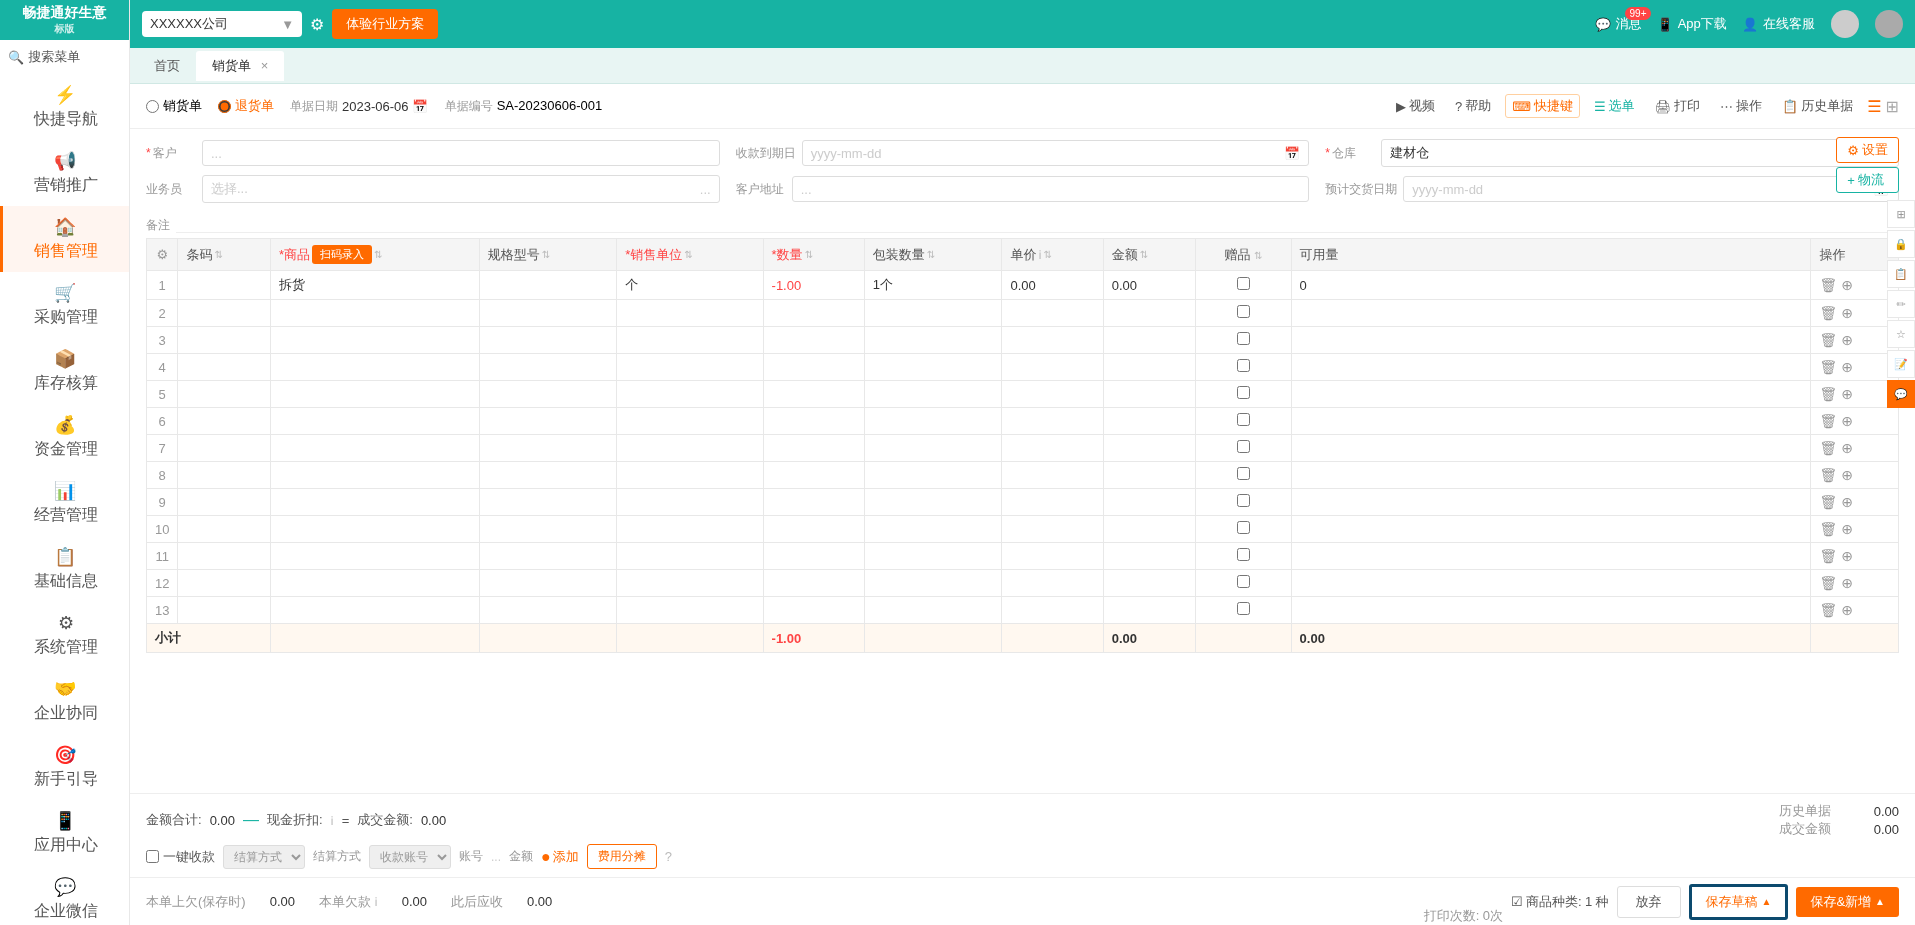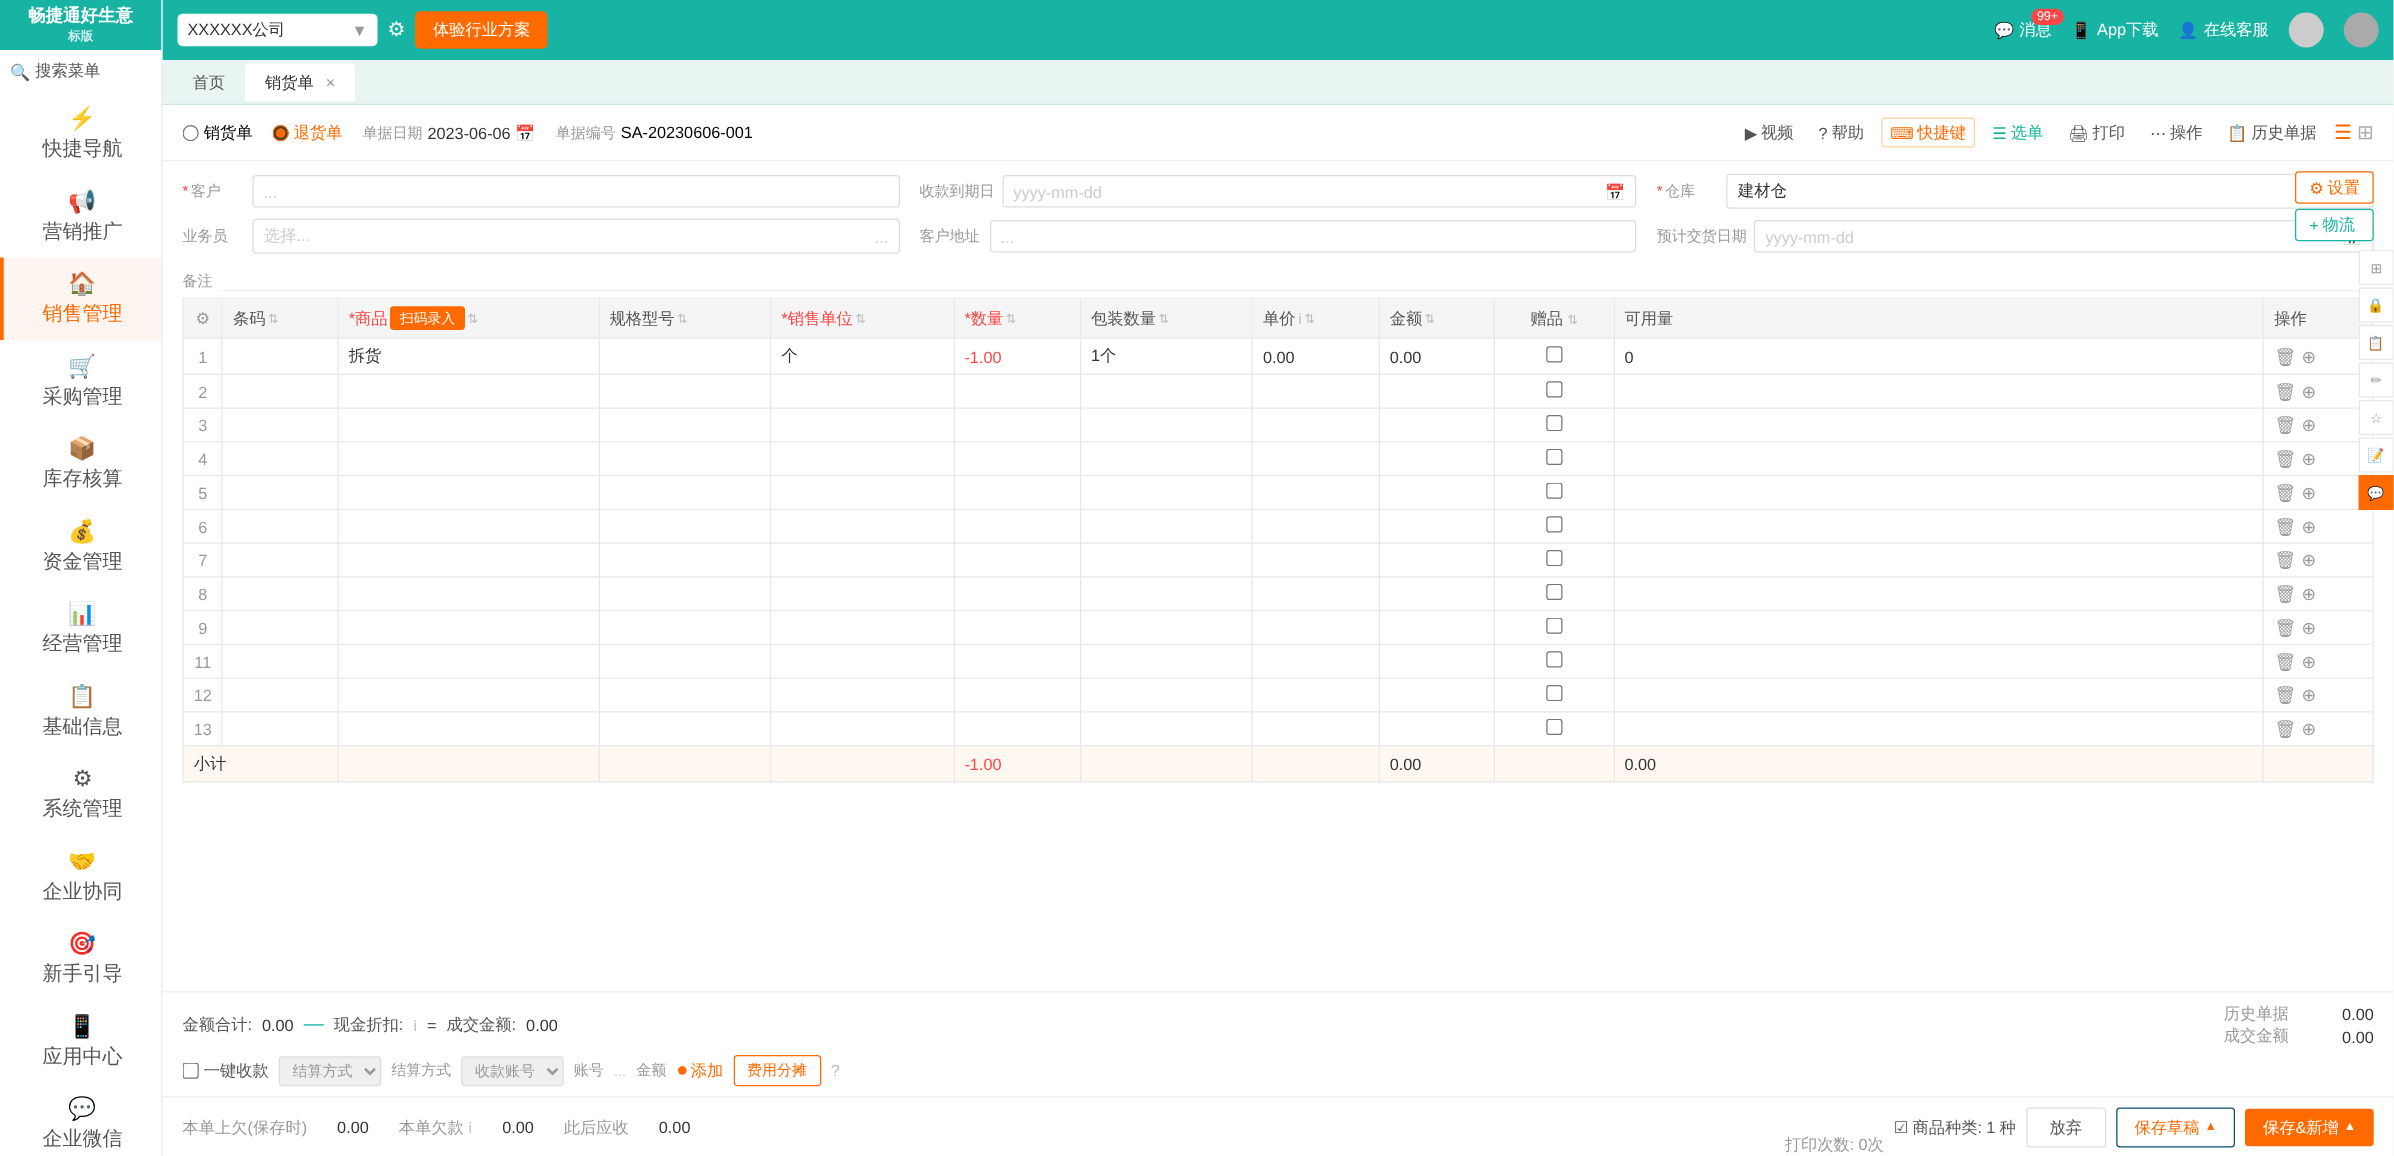--- a/index.html
+++ b/index.html
@@ -72,21 +72,21 @@
     .note-label { color: #999; font-size: 12px; }
 
     
     .table-container { flex: 1; overflow: auto; padding: 0 16px; }
     table { width: 100%; border-collapse: collapse; font-size: 12px; }
     thead tr { background: #f5f5f5; }
     th { border: 1px solid #e8e8e8; padding: 6px 8px; text-align: left; font-weight: normal; color: #555; white-space: nowrap; position: relative; }
     td { border: 1px solid #e8e8e8; padding: 5px 8px; color: #333; }
     .row-num { color: #999; text-align: center; width: 30px; }
     .qty-red { color: #ff4444; }
-    .subtotal-row td { background: #fff8f0; font-weight: 400; }
+    .subtotal-row td { background: #fff8f0; font-weight: 700; }
     .scan-btn { background: #ff6a00; color: white; border: none; border-radius: 3px; padding: 2px 8px; cursor: pointer; font-size: 11px; }
     .sort-icon { color: #bbb; font-size: 10px; }
     .th-inner { display: flex; align-items: center; gap: 2px; }
     .gear-col { width: 24px; text-align: center; cursor: pointer; color: #999; }
     .op-col { display: flex; gap: 4px; align-items: center; }
     .op-btn { background: none; border: none; cursor: pointer; color: #999; font-size: 14px; }
     .checkbox-col { text-align: center; }
     td input[type=checkbox] { cursor: pointer; }
 
     
@@ -106,21 +106,21 @@
 
     
     .bottom-bar { height: 48px; background: white; border-top: 1px solid #eee; display: flex; align-items: center; padding: 0 16px; gap: 16px; }
     .bottom-info { display: flex; gap: 24px; align-items: center; font-size: 12px; color: #555; }
     .bottom-info .label { color: #999; }
     .bottom-info .value { color: #333; }
     .bottom-actions { margin-left: auto; display: flex; align-items: center; gap: 8px; }
     .print-count { font-size: 12px; color: #999; margin-top: 28px; }
     .product-count { font-size: 12px; color: #555; }
     .abandon-btn { border: 1px solid #ddd; background: white; color: #555; border-radius: 3px; padding: 6px 18px; cursor: pointer; font-size: 13px; }
-    .draft-btn { border: 1px solid #0c4a6e; background: white; color: #ff6a00; border-radius: 3px; padding: 6px 14px; cursor: pointer; font-size: 13px; display: flex; align-items: center; gap: 4px; }
+    .draft-btn { border: 3px solid #0c4a6e; background: white; color: #ff6a00; border-radius: 3px; padding: 6px 14px; cursor: pointer; font-size: 13px; display: flex; align-items: center; gap: 4px; }
     .save-new-btn { background: #ff6a00; color: white; border: none; border-radius: 3px; padding: 6px 14px; cursor: pointer; font-size: 13px; display: flex; align-items: center; gap: 4px; }
     .btn-arrow { font-size: 10px; }
     .rf-btn { width: 28px; background: white; border: 1px solid #e8e8e8; border-right: none; padding: 6px 4px; cursor: pointer; display: flex; align-items: center; justify-content: center; color: #999; font-size: 14px; }
     .rf-btn:last-child { background: #ff6a00; color: white; }
 
     .minus-icon { color: #17b3a3; font-size: 16px; }
     .eq-icon { color: #555; }
 
     .info-icon { color: #bbb; font-size: 12px; cursor: pointer; }
   </style>
@@ -573,20 +573,39 @@
       <td style="min-width:300px;"></td>
       <td>
         <div class="op-col">
           <button class="op-btn">🗑</button>
           <button class="op-btn">⊕</button>
         </div>
       </td>
     </tr>
             <tr>
       <td class="row-num">9</td>
+      <td></td>
+      <td style="color:#333;"></td>
+      <td></td>
+      <td></td>
+      <td class=""></td>
+      <td></td>
+      <td></td>
+      <td></td>
+      <td class="checkbox-col"><input type="checkbox" style=""></td>
+      <td style="min-width:300px;"></td>
+      <td>
+        <div class="op-col">
+          <button class="op-btn">🗑</button>
+          <button class="op-btn">⊕</button>
+        </div>
+      </td>
+    </tr>
+            <tr>
+      <td class="row-num">10</td>
       <td></td>
       <td style="color:#333;"></td>
       <td></td>
       <td></td>
       <td class=""></td>
       <td></td>
       <td></td>
       <td></td>
       <td class="checkbox-col"><input type="checkbox" style=""></td>
       <td style="min-width:300px;"></td>

